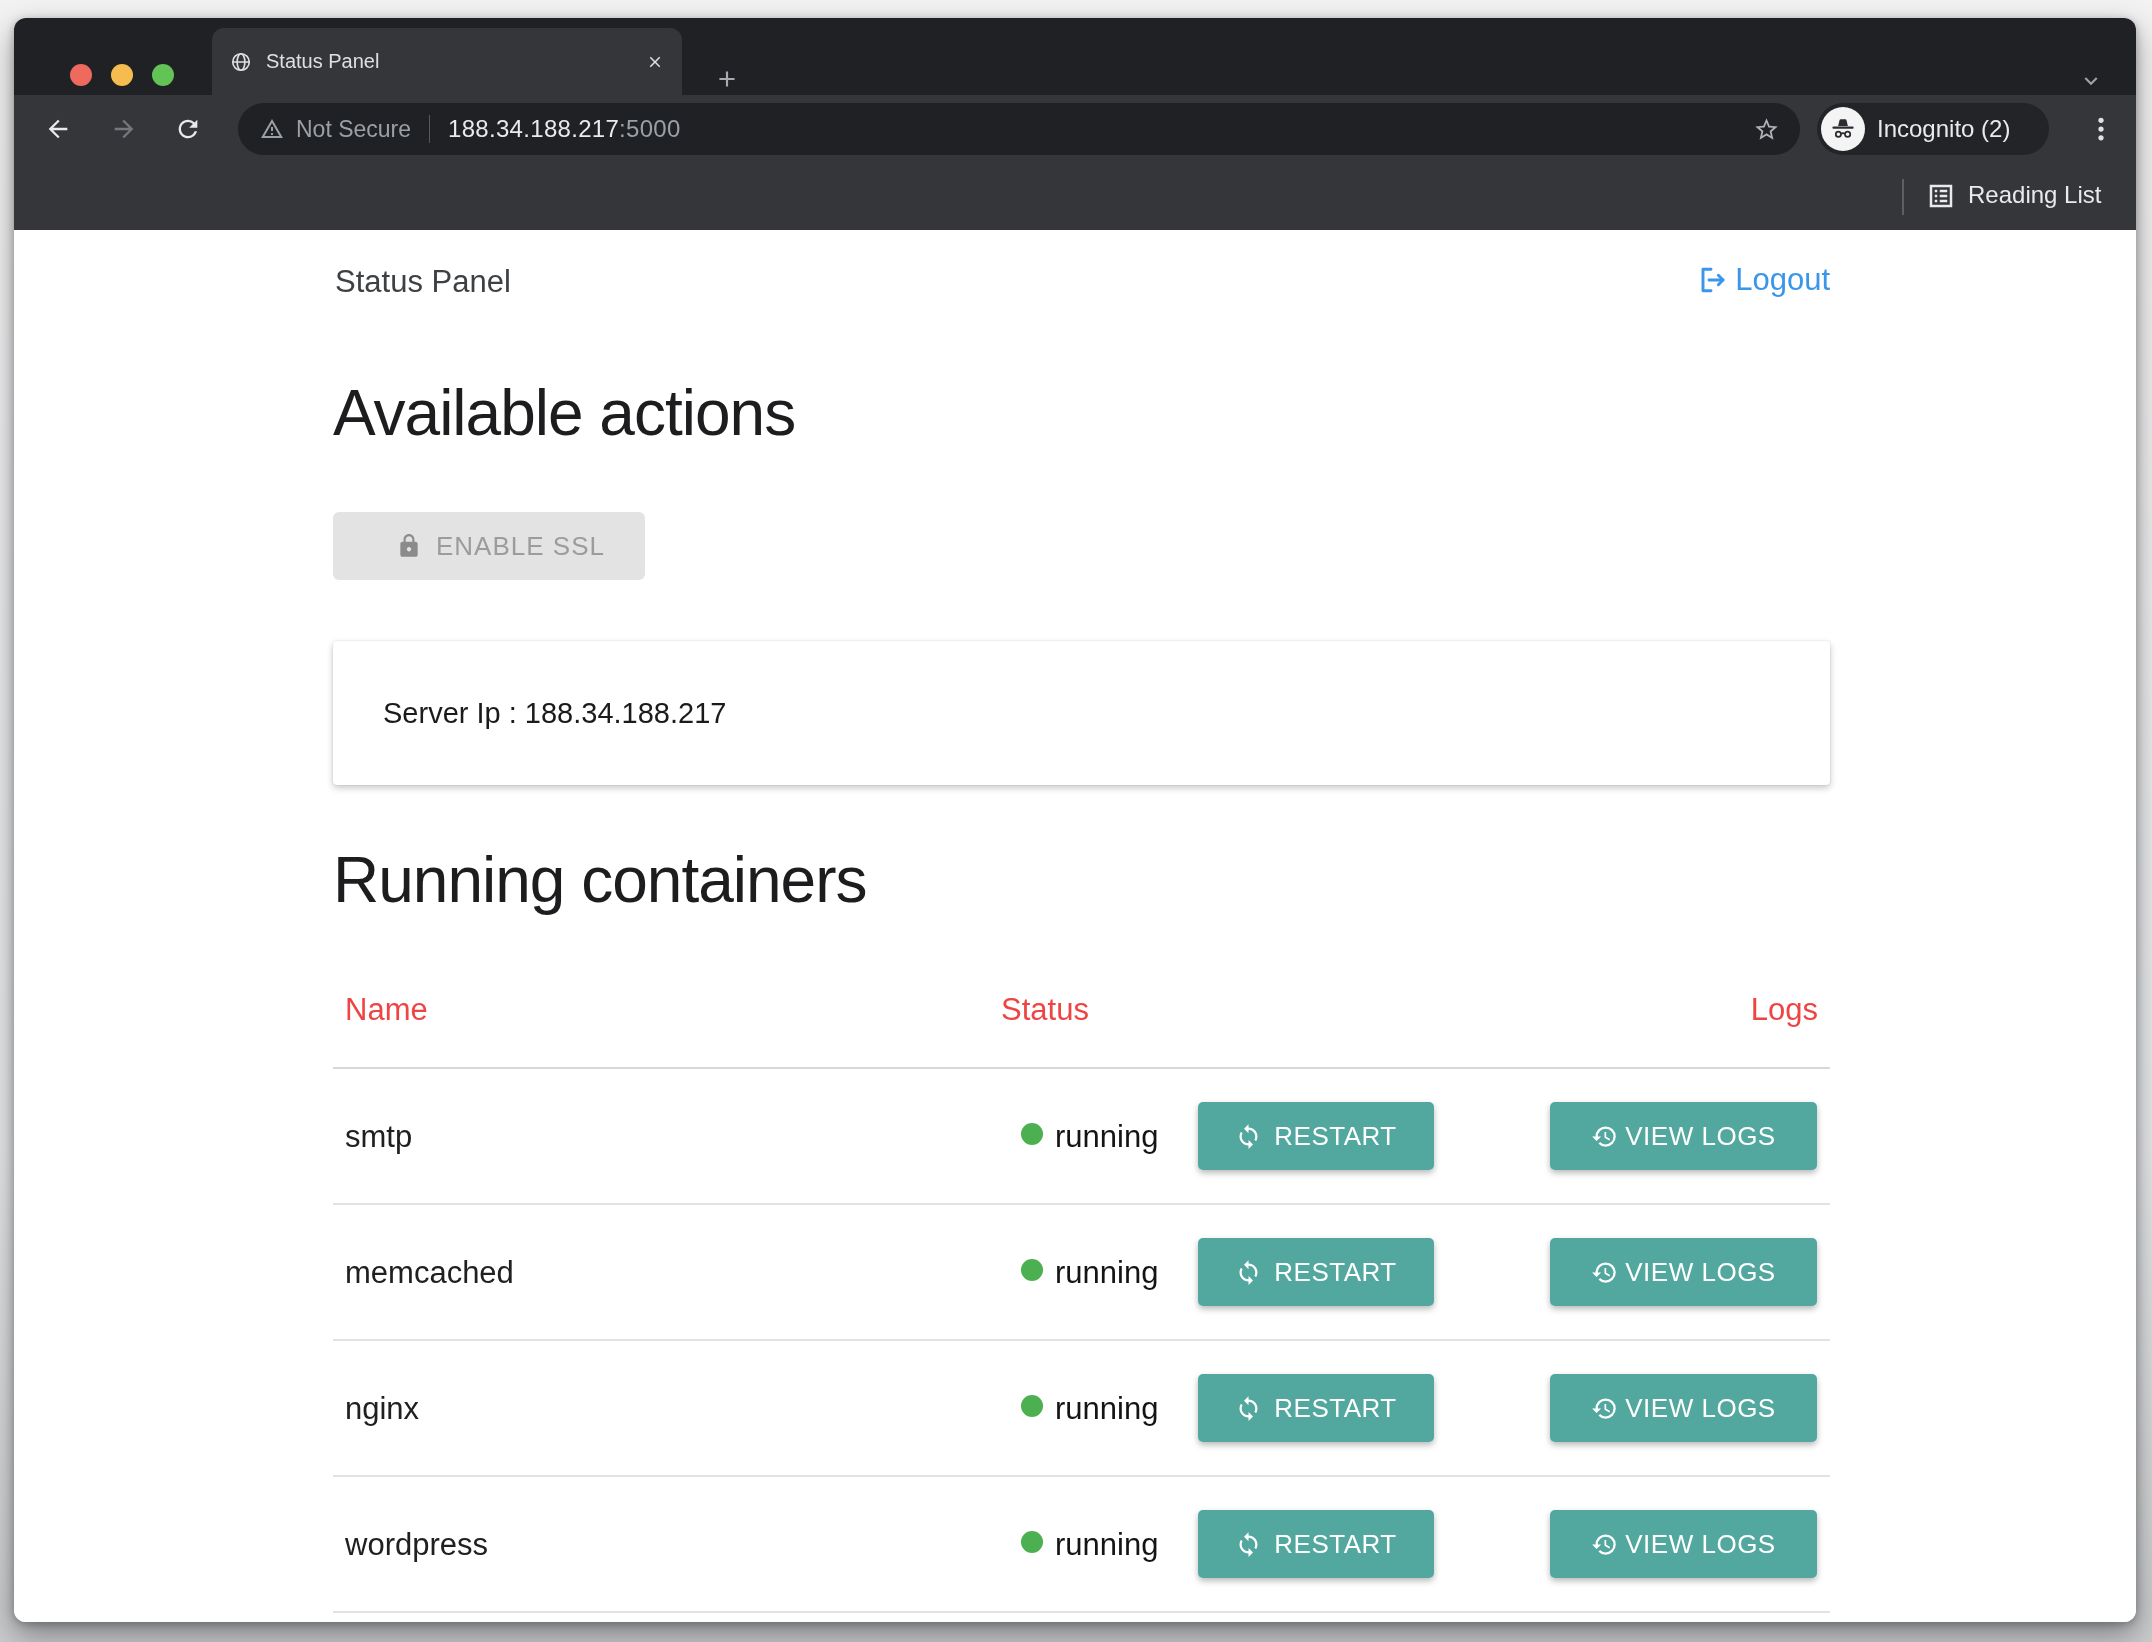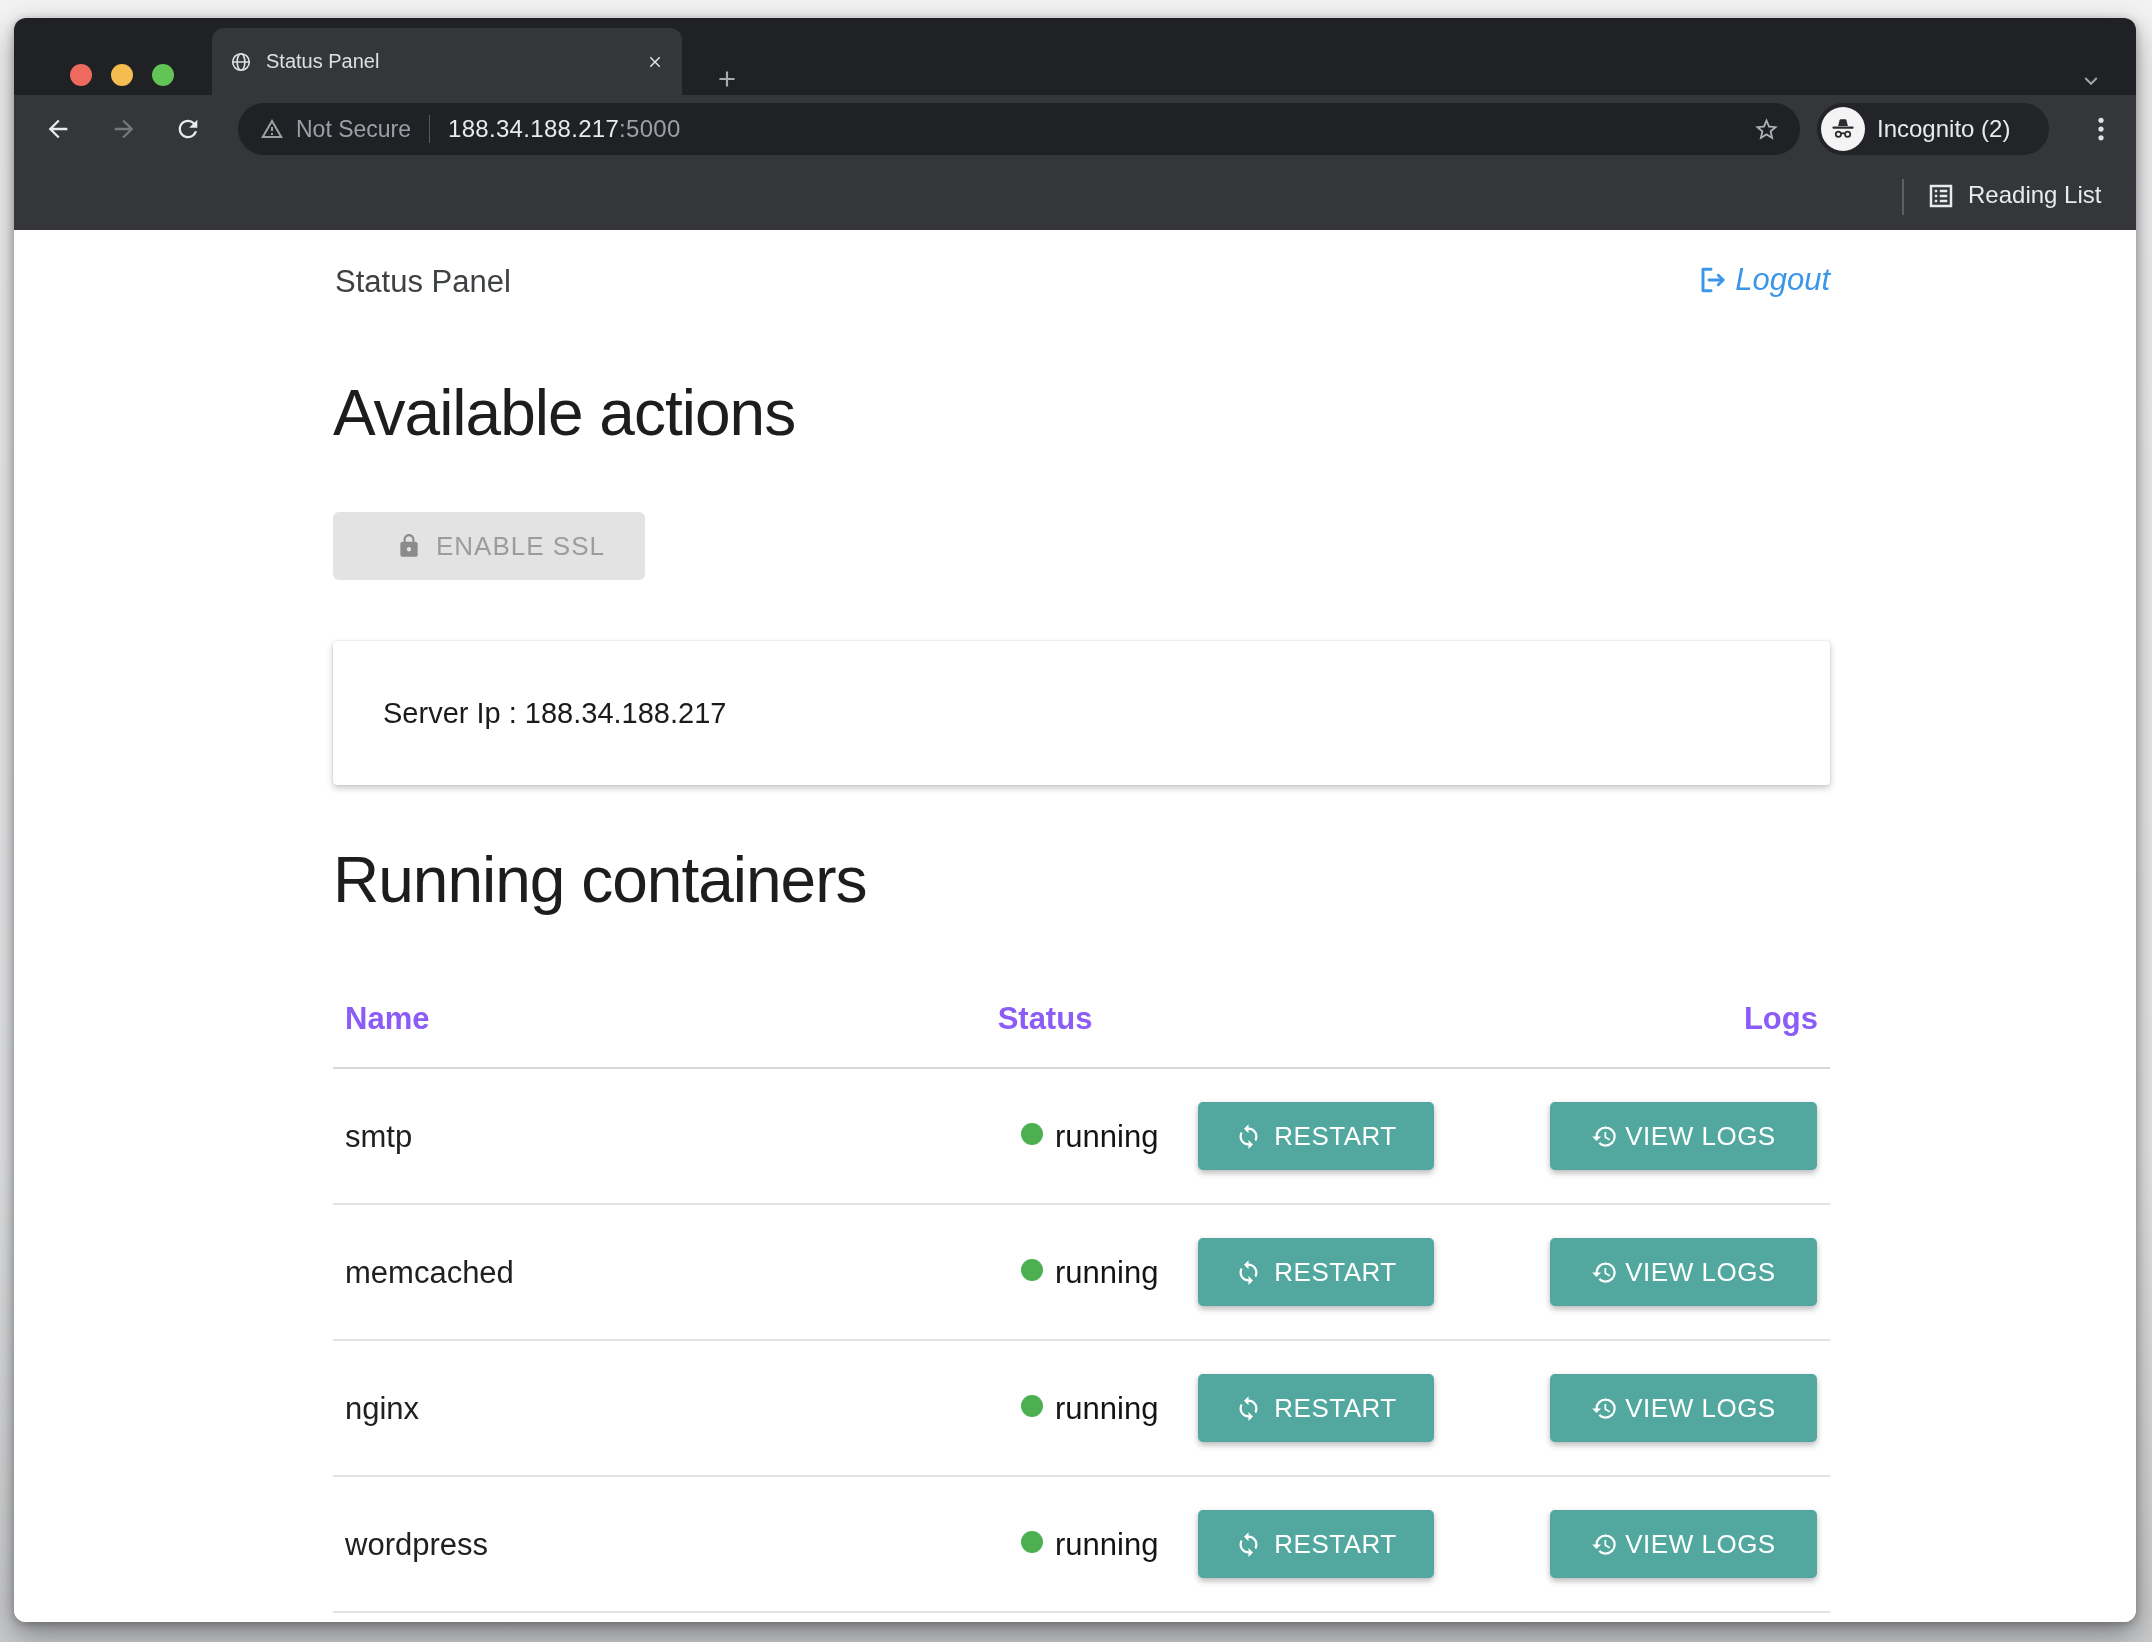--- a/index.html
+++ b/index.html
@@ -41,37 +41,37 @@
   
   .bookbar{position:relative;height:67px;background:#35363a;}
   .book-div{position:absolute;left:1888px;top:16px;width:2px;height:36px;background:#5c5f64;}
   .read-icon{position:absolute;left:1912px;top:18px;color:#e8eaed;}
   .read-label{position:absolute;left:1954px;top:18px;font-size:24px;color:#e8eaed;}
   
   .page{position:relative;height:1392px;background:#ffffff;}
   .content{position:absolute;left:319px;top:0;width:1497px;height:100%;}
   .pg-header{position:absolute;top:30px;left:0;width:100%;height:48px;}
   .pg-title{position:absolute;left:2px;top:4px;font-size:31px;color:#3e4144;}
-  .logout{position:absolute;right:0;top:2px;display:flex;align-items:center;gap:6px;color:#3b96ea;font-size:31px;cursor:pointer;font-style:italic;}
+  .logout{position:absolute;right:0;top:2px;display:flex;align-items:center;gap:6px;color:#3b96ea;font-size:31px;cursor:pointer;}
   h1.big{position:absolute;margin:0;font-weight:400;font-size:64px;color:#1d1d1f;letter-spacing:-1px;}
   .h-actions{top:146px;left:0;}
   .h-containers{top:613px;left:0;}
   .ssl-btn{position:absolute;left:0;top:282px;width:289px;height:68px;background:#e3e3e4;border-radius:6px;
            display:flex;align-items:center;justify-content:center;gap:14px;color:#9c9c9c;font-size:26px;
            letter-spacing:1px;font-weight:500;padding-left:23px;}
   .ssl-btn .icon{color:#8b8b8b;}
   .ssl-note{position:absolute;left:0;top:362px;font-size:29px;color:#101010;}
   .ssl-note b{font-weight:700;}
   .card{position:absolute;left:0;top:411px;width:100%;height:144px;background:#fff;border-radius:4px;
         box-shadow:0 3px 7px rgba(0,0,0,.22),0 0 2px rgba(0,0,0,.12);}
   .card-text{position:absolute;left:50px;top:56px;font-size:29px;color:#1b1b1b;}
   
   .tbl{position:absolute;left:0;top:745px;width:100%;}
   .thead{position:relative;height:92px;border-bottom:2px solid #d8d8d9;}
-  .th{position:absolute;top:26px;font-size:31px;font-weight:700;color:#8b5cf6;}
+  .th{position:absolute;top:17px;font-size:31px;font-weight:400;color:#ef4444;}
   .th-name{left:12px;}
   .th-status{left:647px;width:130px;text-align:center;}
   .th-logs{right:12px;}
   .trow{position:relative;height:134px;border-bottom:2px solid #e2e2e3;}
   .c-name{position:absolute;left:12px;top:50px;font-size:31px;color:#202020;}
   .dot{position:absolute;left:688px;top:54px;width:22px;height:22px;border-radius:50%;background:#4caf50;}
   .c-status{position:absolute;left:722px;top:50px;font-size:31px;color:#141414;}
   .tbtn{position:absolute;top:33px;height:68px;background:#52a89e;border-radius:5px;box-shadow:0 3px 6px rgba(0,0,0,.28);
         color:#fff;display:flex;align-items:center;justify-content:center;gap:12px;font-size:26px;
         letter-spacing:.5px;font-weight:500;cursor:pointer;}

